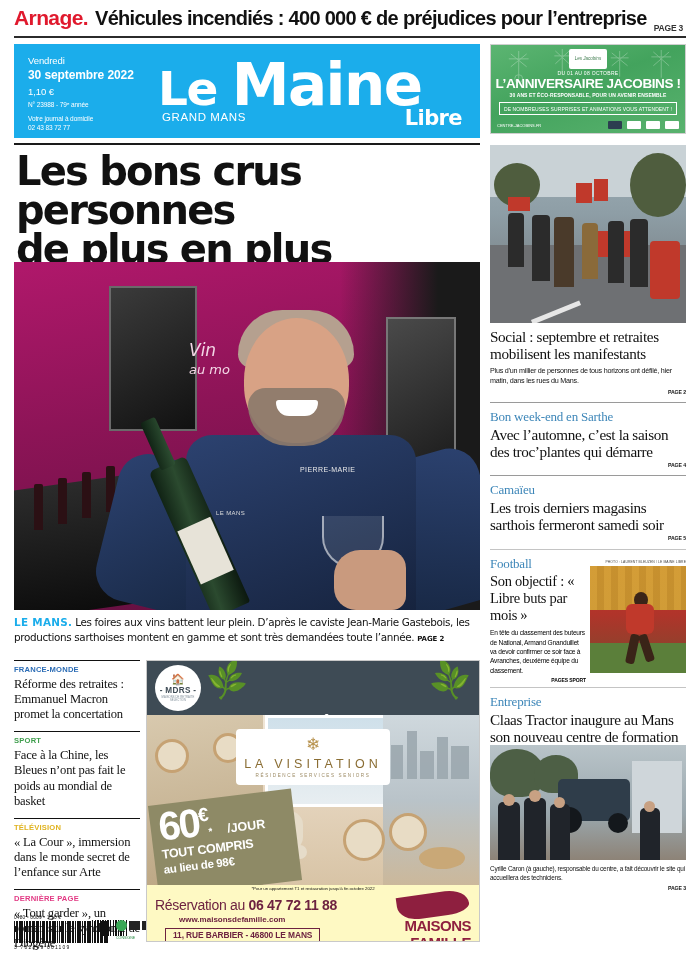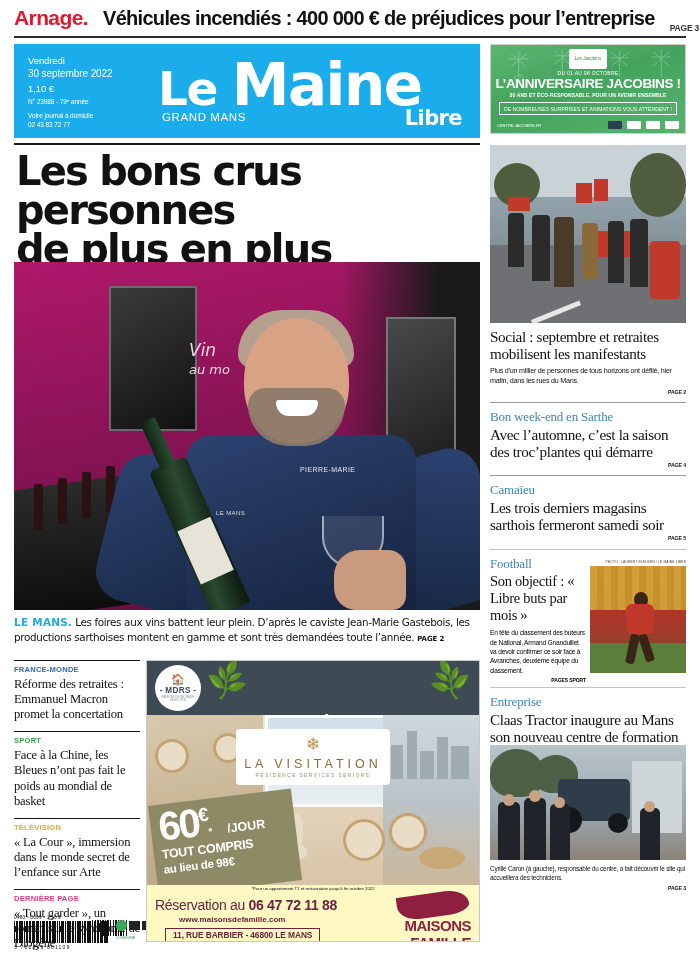--- a/index.html
+++ b/index.html
@@ -7,21 +7,21 @@
     width: 700px; height: 963px;
     background: #ffffff;
     font-family: "Liberation Sans", sans-serif;
     overflow: hidden;
   }
   .page { position: relative; width: 700px; height: 963px; background: #fff; }
 
   
   .strap {
     position: absolute; left: 14px; top: 6px; width: 672px; height: 28px;
-    display: flex; align-items: baseline; gap: 15px; white-space: nowrap;
+    display: flex; align-items: baseline; gap: 7px; white-space: nowrap;
   }
   .strap-place {
     font-family: "Liberation Sans", sans-serif; font-weight: bold;
     font-size: 21px; color: #e0192d; letter-spacing: -0.6px;
   }
   .strap-text {
     font-family: "Liberation Sans", sans-serif; font-weight: bold;
     font-size: 20px; color: #111; letter-spacing: -0.7px;
   }
   .strap-page {
@@ -36,21 +36,21 @@
   .nameplate {
     position: absolute; left: 14px; top: 44px; width: 466px; height: 94px;
     background: #1badeb;
     display: flex; align-items: stretch;
   }
   .np-left {
     width: 120px; padding: 10px 0 0 14px; color: #fff;
     font-size: 9px; line-height: 1.38; letter-spacing: -0.1px;
   }
   .np-date1 { font-size: 9.5px; }
-  .np-date2 { font-size: 10px; }
+  .np-date2 { font-size: 12px; font-weight: bold; }
   .np-price { font-size: 9.5px; margin-top: 1px; }
   .np-num { font-size: 6.5px; margin-top: 3px; }
   .np-sub { font-size: 6.5px; margin-top: 5px; }
   .np-tel { font-size: 6.5px; }
   .np-logo {
     flex: 1; position: relative; color: #fff; padding-right: 16px;
   }
   .np-title {
     position: absolute; left: 24px; top: 12px;
     font-family: "DejaVu Sans", sans-serif; font-weight: bold;

